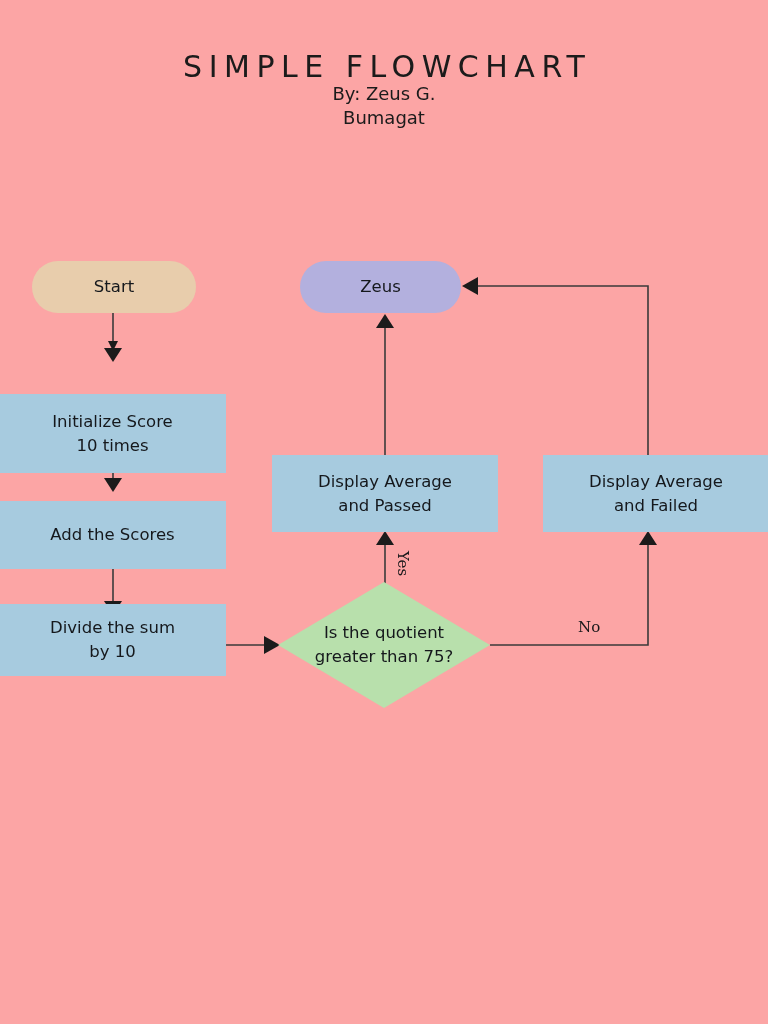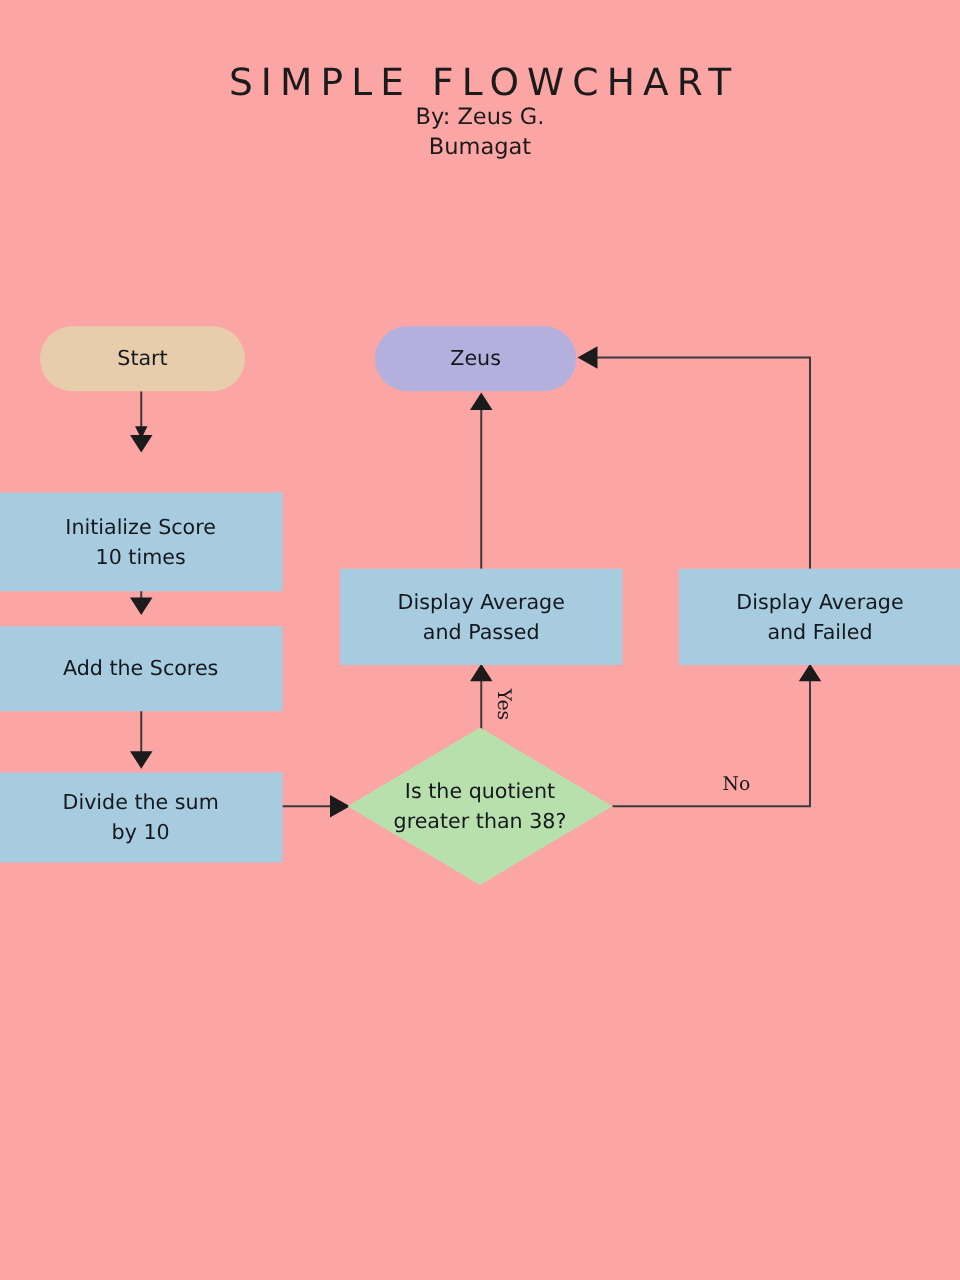--- a/index.html
+++ b/index.html
@@ -180,31 +180,31 @@
 
   <div class="node process" style="left:-1px; top:358px; width:227px; height:79px; background:#a7cbdf;margin-top:36px;">
     <span>Initialize Score
 10 times</span>
   </div>
 
   <div class="node process" style="left:-1px; top:489px; width:227px; height:68px; background:#a7cbdf;margin-top:12px;">
     <span>Add the Scores</span>
   </div>
 
-  <div class="node process" style="left:-1px; top:618px; width:227px; height:72px; background:#a7cbdf;">
+  <div class="node process" style="left:-1px; top:604px; width:227px; height:72px; background:#a7cbdf;">
     <span>Divide the sum
 by 10</span>
   </div>
 
   <div class="diamond-wrap" style="left:278px; top:582px; width:212px; height:126px;">
     <svg width="212" height="126" viewBox="0 0 212 126" xmlns="http://www.w3.org/2000/svg">
       <polygon points="106,0 212,63 106,126 0,63" fill="#b8e0ac"></polygon>
     </svg>
     <div class="diamond-text">Is the quotient
-greater than 38?</div>
+greater than 75?</div>
   </div>
 
   <div class="node process" style="left:272px; top:455px; width:226px; height:77px; background:#a7cbdf;">
     <span>Display Average
 and Passed</span>
   </div>
 
   <div class="node process" style="left:543px; top:455px; width:226px; height:77px; background:#a7cbdf;">
     <span>Display Average
 and Failed</span>

